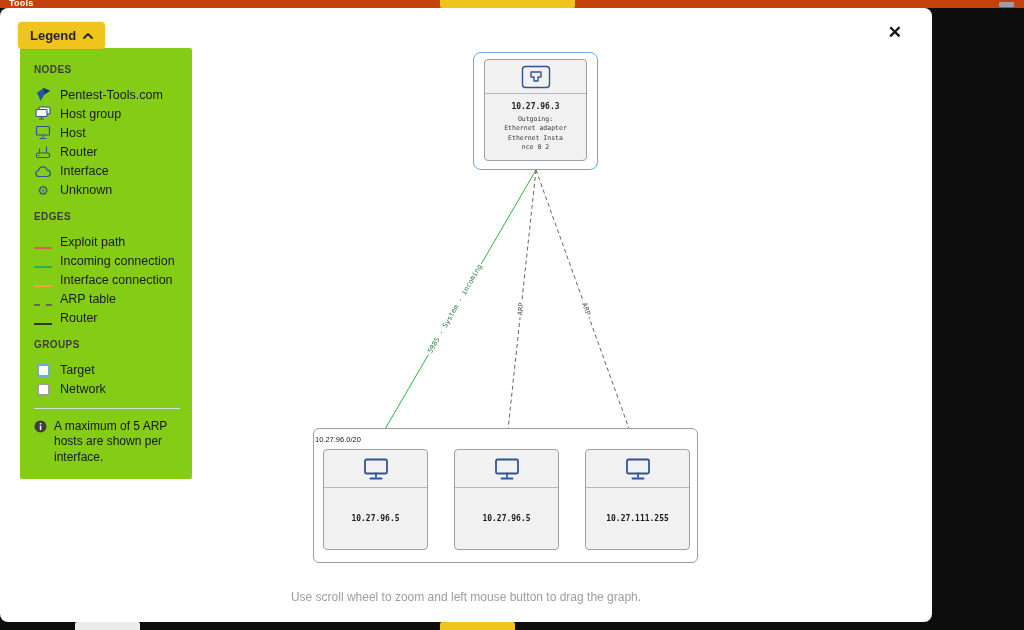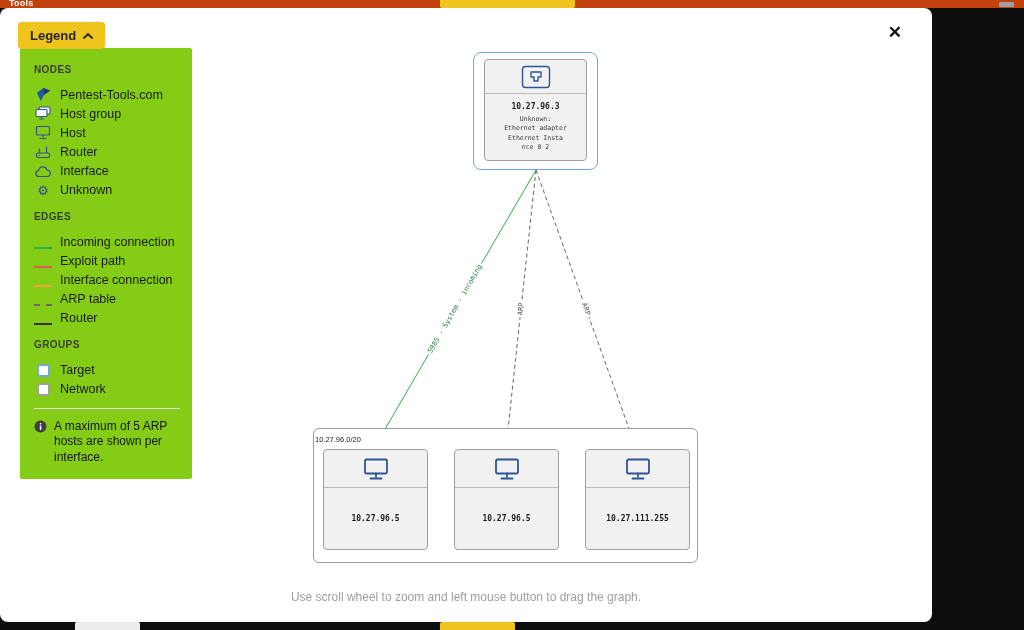--- a/index.html
+++ b/index.html
@@ -200,29 +200,29 @@
       <span class="licon">
           <span class="gear-glyph">⚙</span>
         </span>
       <span class="llabel">Unknown</span>
     </div>
 
     <div class="legend-section-title">EDGES</div>
 
     <div class="legend-item">
       <span class="licon">
+          <span class="edge-swatch" style="border-top-color: rgb(224, 92, 92);"></span>
+        </span>
+      <span class="llabel">Exploit path</span>
+    </div>
+    <div class="legend-item">
+      <span class="licon">
           <span class="edge-swatch" style="border-top-color: rgb(43, 178, 76);"></span>
         </span>
       <span class="llabel">Incoming connection</span>
-    </div>
-    <div class="legend-item">
-      <span class="licon">
-          <span class="edge-swatch" style="border-top-color: rgb(224, 92, 92);"></span>
-        </span>
-      <span class="llabel">Exploit path</span>
     </div>
     <div class="legend-item">
       <span class="licon">
           <span class="edge-swatch" style="border-top-color: rgb(242, 163, 60);"></span>
         </span>
       <span class="llabel">Interface connection</span>
     </div>
     <div class="legend-item">
       <span class="licon">
           <span class="edge-swatch dashed" style="border-top-color: rgb(102, 102, 102);"></span>
@@ -279,21 +279,21 @@
       <div class="graph-node interface-node">
         <div class="node-icon-area">
           <svg width="30" height="24" viewBox="0 0 30 24" fill="none" stroke="#2f5496" stroke-width="1.4" stroke-linejoin="round">
               <rect x="1.5" y="1.5" width="27" height="21" rx="3"></rect>
               <path d="M10 7 h10 v5 h-3 v4 h-4 v-4 h-3 z"></path>
             </svg>
         </div>
         <div class="node-label-area">
           <div class="node-ip">10.27.96.3</div>
           <div class="node-detail">
-            <div>Unknown:</div>
+            <div>Outgoing:</div>
             <div>Ethernet adapter Ethernet Insta</div>
             <div>nce 0 2</div>
           </div>
         </div>
       </div>
     </div>
 
     <div class="network-group" style="border-color: rgb(158, 158, 158);">
       <span class="network-group-label">10.27.96.0/20</span>
 

